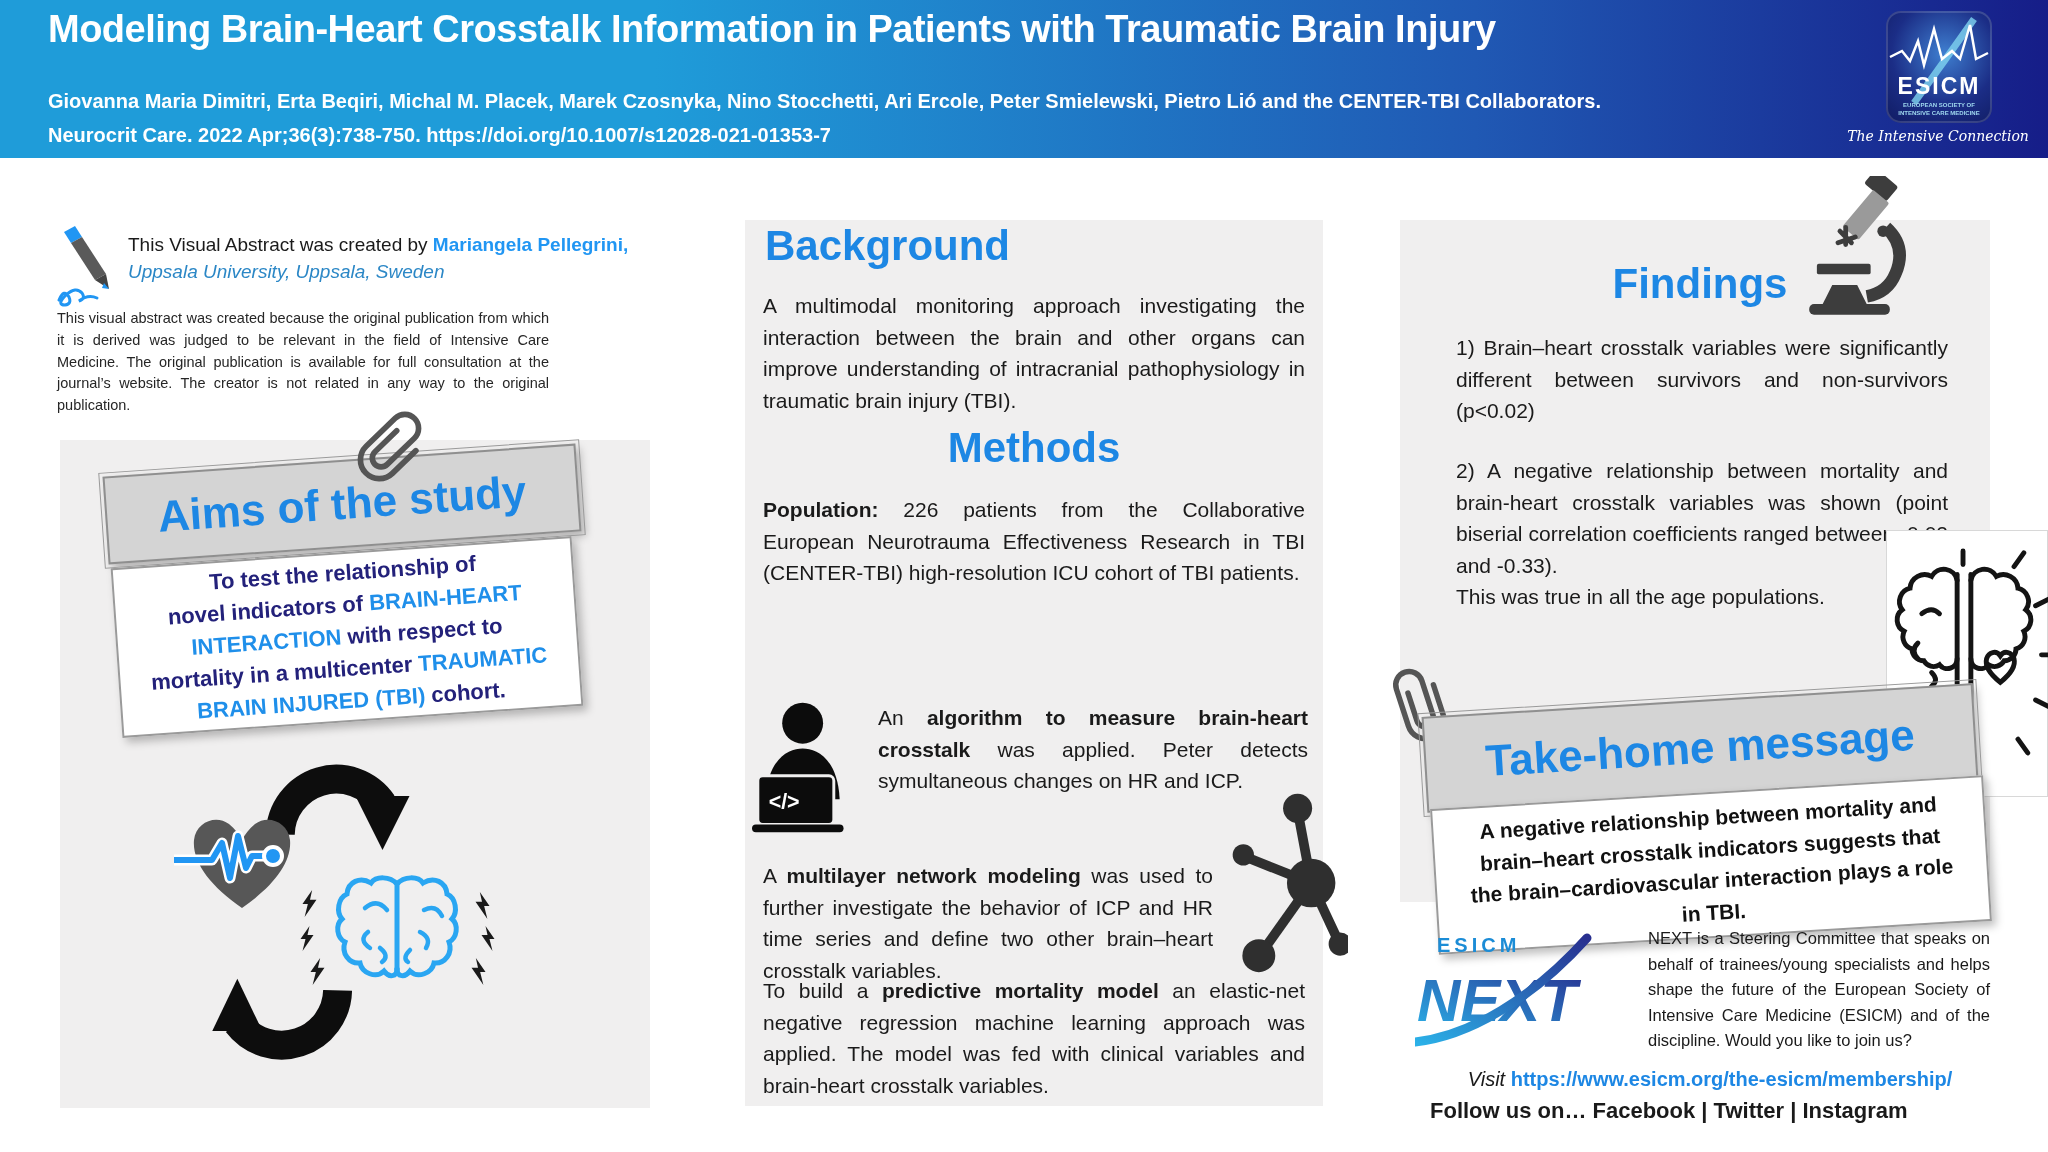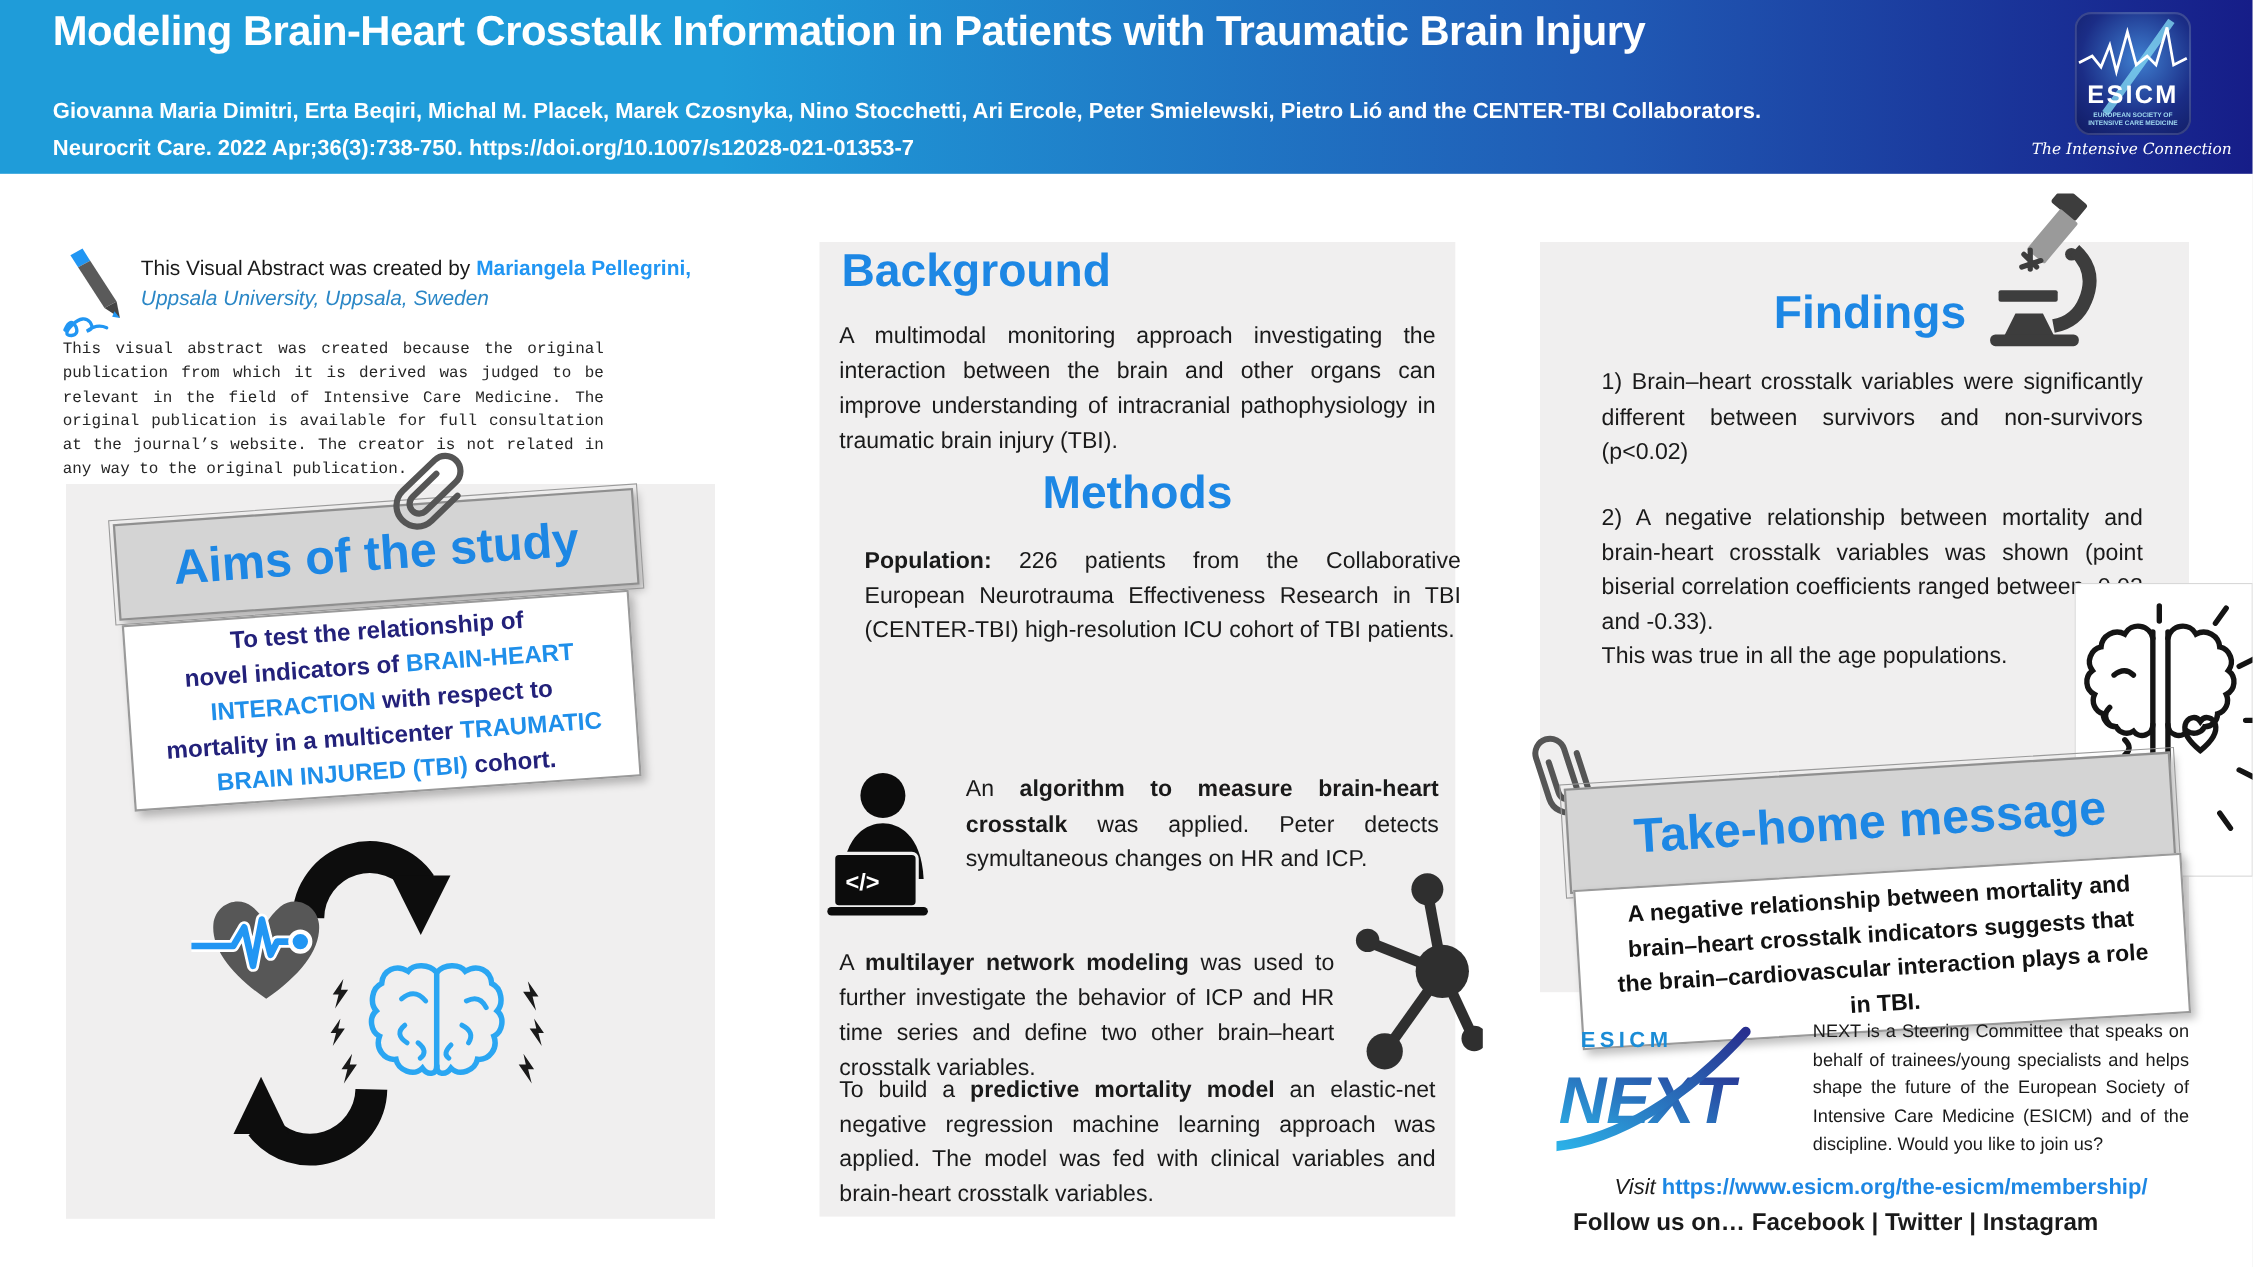--- a/index.html
+++ b/index.html
@@ -25,34 +25,34 @@
   .body-txt{font-size:21px;line-height:1.5;text-align:justify;}
   .preline{white-space:pre-line;}
   .b{font-weight:bold;}
   .labelbox{background:#d4d4d4;border:2px solid #8f8f8f;outline:1px solid #9a9a9a;outline-offset:3px;
             box-shadow:4px 5px 8px rgba(0,0,0,.25);display:flex;align-items:center;justify-content:center;}
   .whitebox{background:#fff;border:2px solid #9a9a9a;box-shadow:4px 5px 8px rgba(0,0,0,.25);}
   
   .creator1{left:128px;top:234px;font-size:19px;}
   .creator-name{color:#2196f3;font-weight:bold;}
   .creator2{left:128px;top:261px;font-size:19px;font-style:italic;color:#2b87c6;}
-  .disclaimer{left:57px;top:308px;width:492px;font-size:14.5px;line-height:1.5;text-align:justify;color:#262626;font-family:Liberation Mono, monospace;}
+  .disclaimer{left:57px;top:308px;width:492px;font-size:14.5px;line-height:1.5;text-align:justify;color:#262626;}
   .left-panel{left:60px;top:440px;width:590px;height:668px;}
   .aims-label{left:105px;top:460px;width:470px;height:84px;transform:rotate(-4deg);}
   .aims-label-text{color:#1d87e4;font-size:44px;font-weight:bold;}
   .aims-box{left:116px;top:552px;width:458px;height:166px;transform:rotate(-4deg);
             display:flex;align-items:center;justify-content:center;text-align:center;
             font-size:22px;font-weight:bold;color:#23217a;line-height:1.45;}
   .hl{color:#1f8fea;}
   
   .mid-panel{left:745px;top:220px;width:578px;height:886px;}
   .bg-title{left:765px;top:222px;}
   .bg-text{left:763px;top:290px;width:542px;}
   .methods-title{left:745px;top:424px;width:578px;text-align:center;}
-  .pop-text{left:763px;top:494px;width:542px;margin-left:23px;}
+  .pop-text{left:763px;top:494px;width:542px;}
   .algo-text{left:878px;top:702px;width:430px;}
   .multi-text{left:763px;top:860px;width:450px;}
   .pred-text{left:763px;top:975px;width:542px;}
   
   .right-panel{left:1400px;top:220px;width:590px;height:682px;}
   .findings-title{left:1530px;top:260px;width:340px;text-align:center;}
   .f1{left:1456px;top:332px;width:492px;}
   .f2{left:1456px;top:455px;width:492px;}
   .corner-box{left:1886px;top:530px;width:160px;height:265px;background:#fff;border:1px solid #d8d8d8;}
   .takehome-label{left:1424px;top:700px;width:548px;height:92px;transform:rotate(-3.5deg);}

